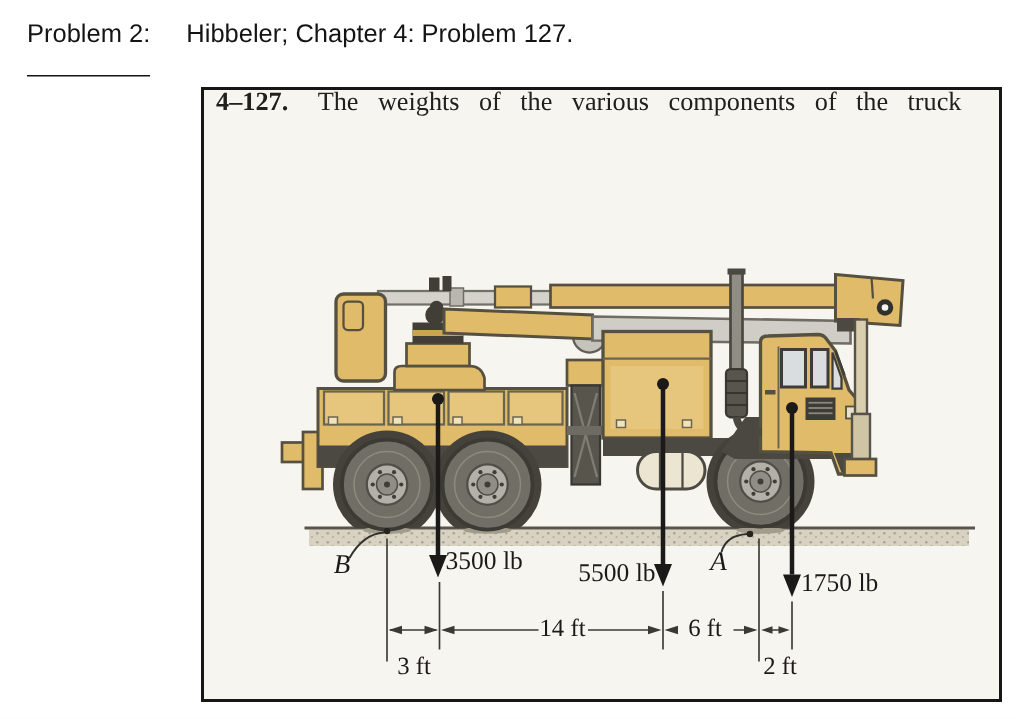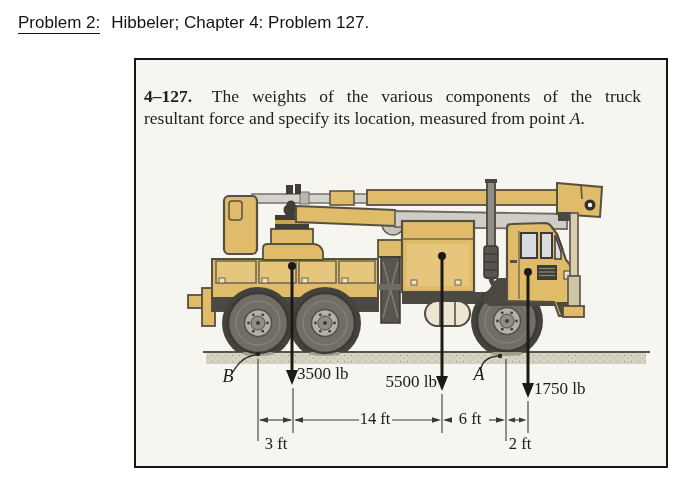--- a/index.html
+++ b/index.html
@@ -1,23 +1,23 @@
 <!DOCTYPE html>
 <html><head>
 <meta charset="utf-8">
 <style>
   html,body{margin:0;padding:0;background:#ffffff;}
   #page{position:relative;width:683px;height:479px;background:#ffffff;overflow:hidden;
         font-family:"Liberation Sans",sans-serif;color:#1c1c1c;}
   #header{position:absolute;left:18px;top:13px;font-size:17px;color:#141414;white-space:nowrap;}
-  #header .plabel{border-bottom:1.6px solid #141414;padding-bottom:1px;}
-  #header .ptitle{margin-left:11px;}
+  #header .plabel{border-bottom:1.6px solid #141414;padding-bottom:18px;}
+  #header .ptitle{margin-left:24px;}
   #figbox{position:absolute;left:134px;top:58px;width:530px;height:406px;
           border:2.5px solid #161616;background:#f7f5ef;}
-  #ptext{position:absolute;left:144px;top:85px;width:497px;
+  #ptext{position:absolute;left:144px;top:56px;width:497px;
          font-family:"Liberation Serif",serif;font-size:17.5px;line-height:22px;color:#20201e;}
   .jline{text-align:justify;text-align-last:justify;}
   .lline{text-align:justify;}
   .pnum{font-weight:bold;margin-right:7px;}
   #figsvg{position:absolute;left:0;top:0;}
   text{font-family:"Liberation Serif",serif;fill:#1c1a18;}
   .lbl{font-size:17px;}
   .dim{font-size:16.5px;}
   .pt{font-size:18px;font-style:italic;}
 </style>
@@ -29,24 +29,20 @@
   <div id="header">
     <span class="plabel">Problem 2:</span><span class="ptitle">Hibbeler; Chapter 4: Problem 127.</span>
   </div>
 
   <div id="figbox"></div>
 
   <div id="ptext">
     <div class="jline">
       <span class="pnum">4–127.</span>
       <span>The weights of the various components of the truck</span>
-    </div>
-    <div class="lline">
-      <span>resultant force and specify its location, measured from point</span>
-      <i>A</i><span>.</span>
     </div>
   </div>
 
   <svg id="figsvg" width="683" height="479" viewBox="0 0 683 479">
     <defs>
       <clipPath id="aboveGround">
           <rect x="130" y="55" width="540" height="297"></rect>
         </clipPath>
       <pattern id="stipple" width="7" height="6" patternUnits="userSpaceOnUse">
         <circle cx="1.5" cy="1.5" r="0.8" fill="#a59e8d"></circle>

